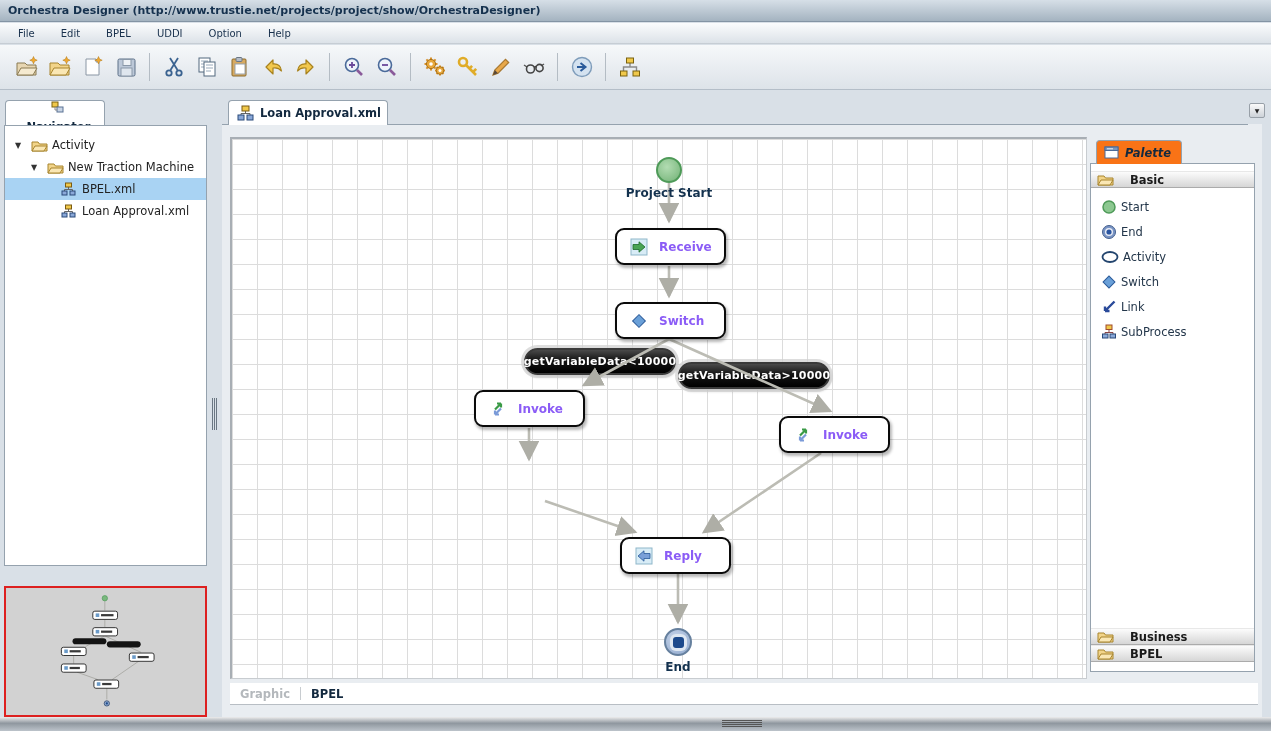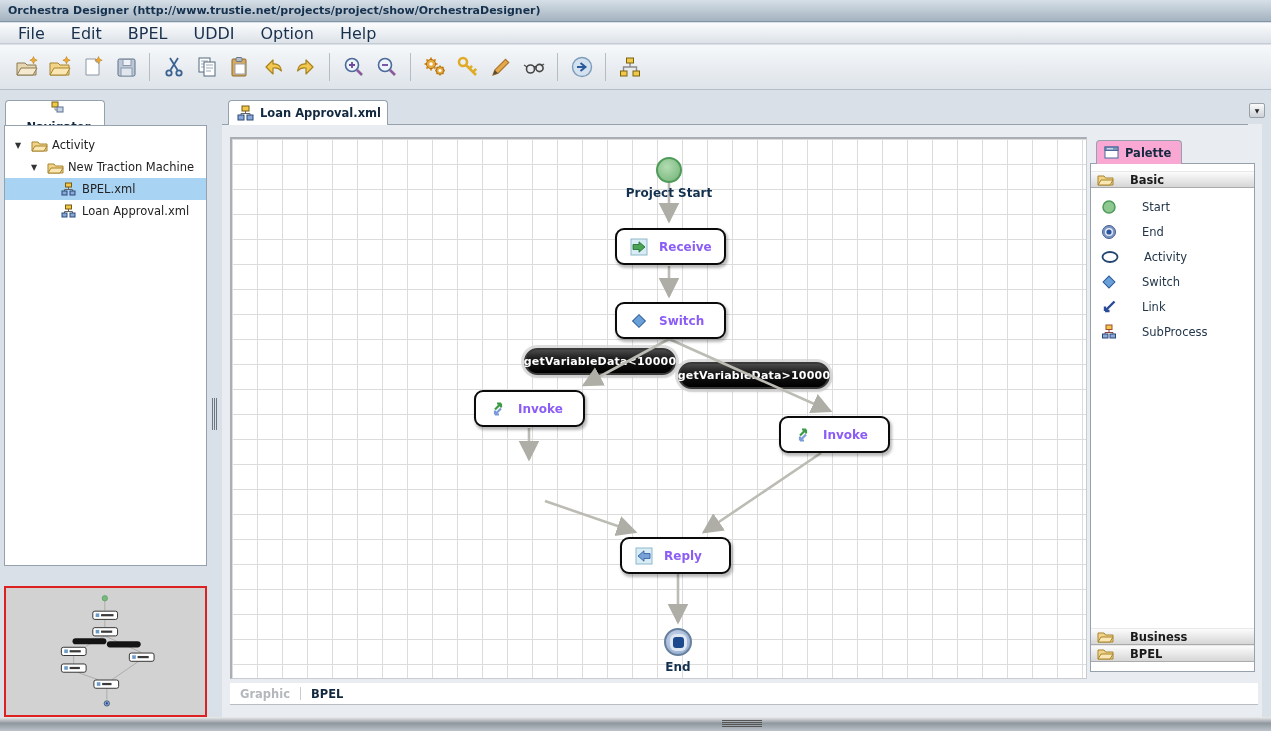--- a/index.html
+++ b/index.html
@@ -8,21 +8,21 @@
 
   
   .titlebar { position:absolute; left:0; top:0; width:1271px; height:22px;
     background:linear-gradient(#d6dfe7,#a4b3c0); border-bottom:1px solid #8494a4;
     display:flex; align-items:center; padding-left:8px; }
   .titlebar span { font-size:11px; font-weight:bold; color:#15314e; }
 
   .menubar { position:absolute; left:0; top:23px; width:1271px; height:21px;
     background:linear-gradient(#fbfcfd,#dce2e8); border-bottom:1px solid #c6cdd4;
     display:flex; align-items:center; padding-left:5px; }
-  .menu-item { padding:0 13px; font-size:16px; color:#18304c; height:100%;
+  .menu-item { padding:0 13px; font-size:10px; color:#18304c; height:100%;
     display:flex; align-items:center; cursor:default; }
 
   .toolbar { position:absolute; left:0; top:45px; width:1271px; height:45px;
     background:linear-gradient(#f6f8fa,#dde3e9); border-bottom:1px solid #b4bec8;
     display:flex; align-items:center; padding-left:10px; }
   .tb-icon { width:27px; height:27px; margin:0 3px; display:flex; align-items:center;
     justify-content:center; border-radius:3px; }
   .tb-sep { width:1px; height:28px; background:#b4bcc4; margin:0 7px; }
 
   
@@ -93,29 +93,29 @@
 
   .bottombar { position:absolute; left:230px; top:683px; width:1028px; height:22px;
     background:#fff; border-bottom:1px solid #b8bec4; display:flex; align-items:center;
     padding-left:10px; gap:10px; }
   .bt-graphic { font-size:11.5px; font-weight:bold; color:#b4b8bc; }
   .bt-sep { width:1px; height:13px; background:#c8ccd0; }
   .bt-bpel { font-size:11.5px; font-weight:bold; color:#13293f; }
 
   
   .pal-tab { position:absolute; left:1096px; top:140px; width:86px; height:24px;
-    background:#f9a8d4; border:1px solid #95a2ae; border-bottom:none; border-radius:4px 4px 0 0;
-    display:flex; align-items:center; gap:6px; padding-left:7px; z-index:5; }
+    background:#f97316; border:1px solid #95a2ae; border-bottom:none; border-radius:4px 4px 0 0;
+    display:flex; align-items:center; gap:6px; padding-left:7px; z-index:5;font-style:italic; }
   .pal-tab span { font-size:11.5px; font-weight:bold; color:#13293f; }
   .pal-panel { position:absolute; left:1090px; top:163px; width:165px; height:509px;
     background:#fff; border:1px solid #95a2ae; z-index:4; }
   .pal-head { height:17px; background:linear-gradient(#fcfcfc,#d6d6d6); border-top:1px solid #e8e8e8;
     border-bottom:1px solid #ababab; display:flex; align-items:center; gap:16px; padding-left:6px; }
   .pal-head span { font-size:11.5px; font-weight:bold; color:#1a1a1a; }
-  .pal-item { height:25px; display:flex; align-items:center; padding-left:10px; gap:25px; }
+  .pal-item { height:25px; display:flex; align-items:center; padding-left:10px; gap:4px; }
   .pal-item span { font-size:11.5px; color:#23364a; }
   .pal-fill { height:284px; }
 
   .ic { display:inline-flex; }
 </style>
 </head>
 <body>
 
 <div id="app">
 

